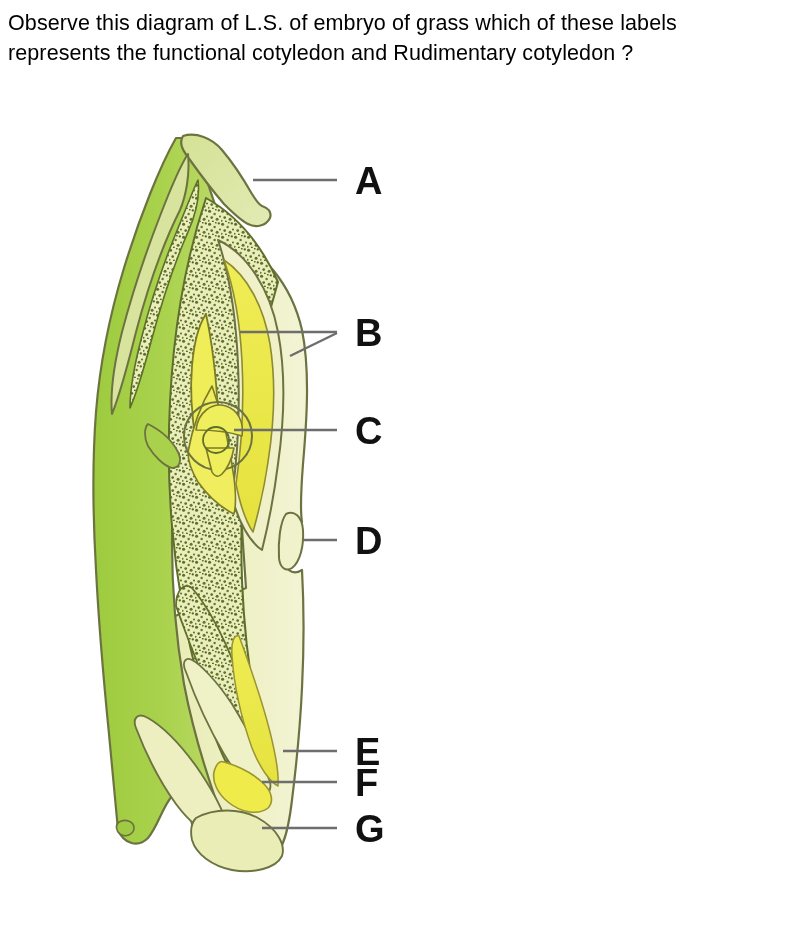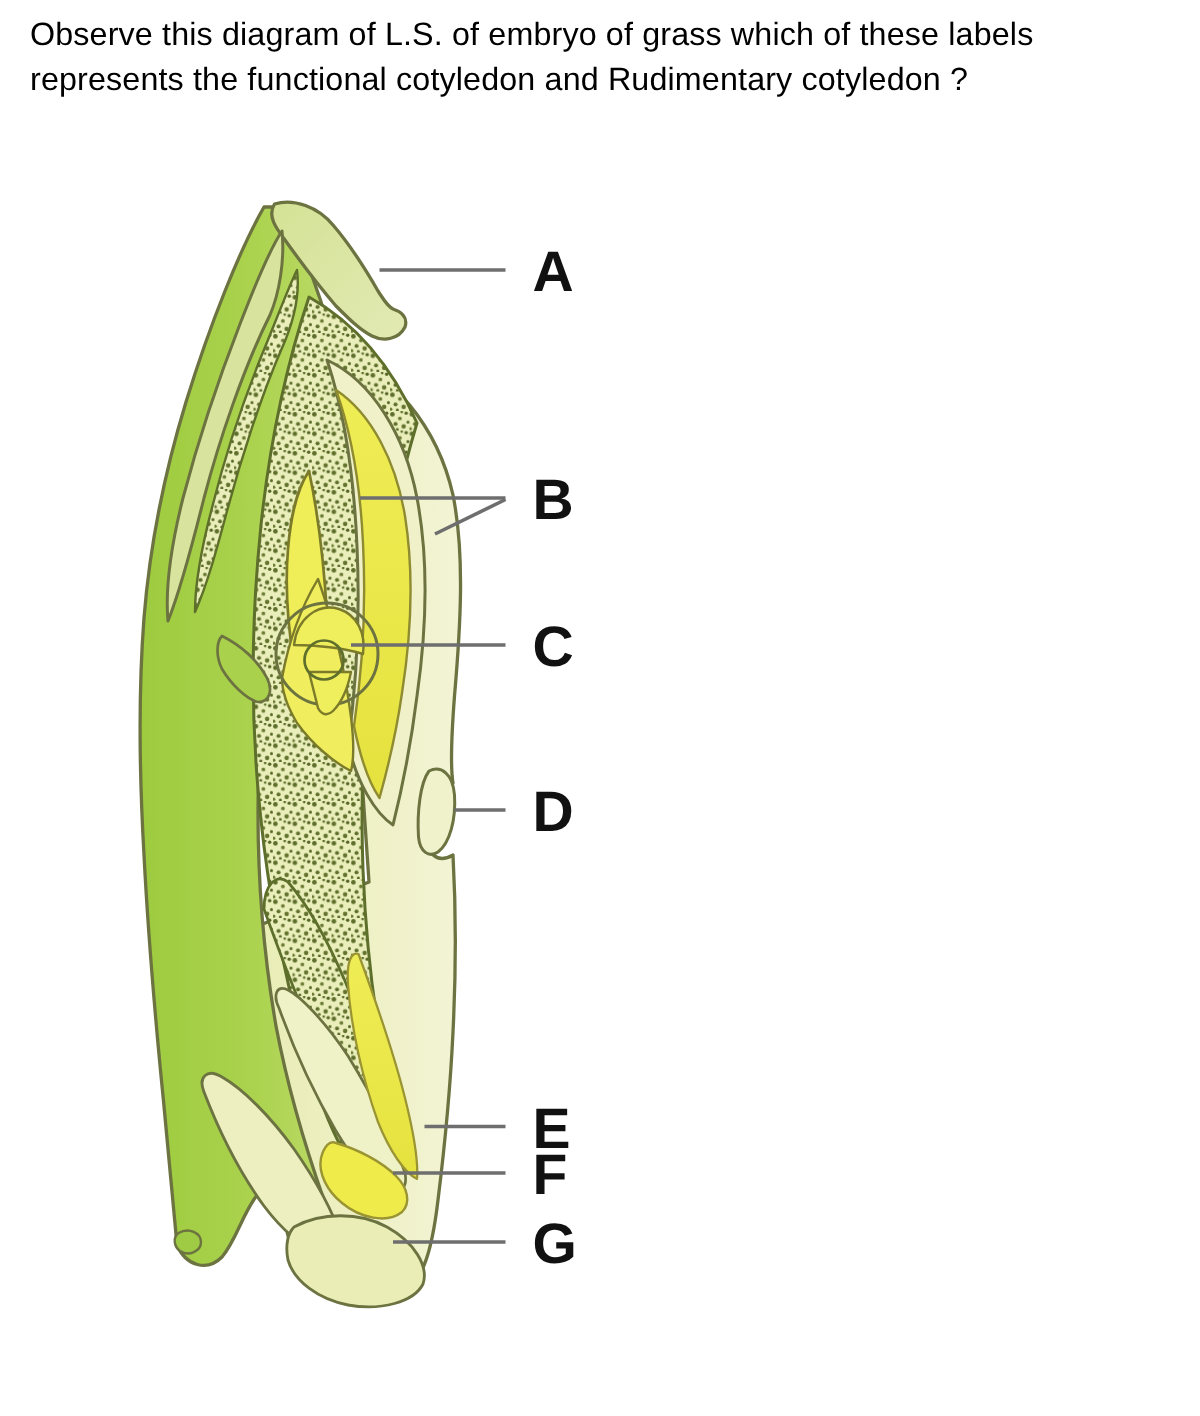--- a/index.html
+++ b/index.html
@@ -10,21 +10,21 @@
   body {
     width: 800px;
     height: 944px;
     position: relative;
     overflow: hidden;
     font-family: "Liberation Sans", sans-serif;
     color: #000000;
   }
   #question-text {
     position: absolute;
-    left: 20px;
+    left: 8px;
     top: 8px;
     width: 760px;
     font-size: 21.5px;
     line-height: 30px;
     color: #000000;
     letter-spacing: 0.1px;
     white-space: pre-wrap;
   }
   #diagram-wrap {
     position: absolute;

